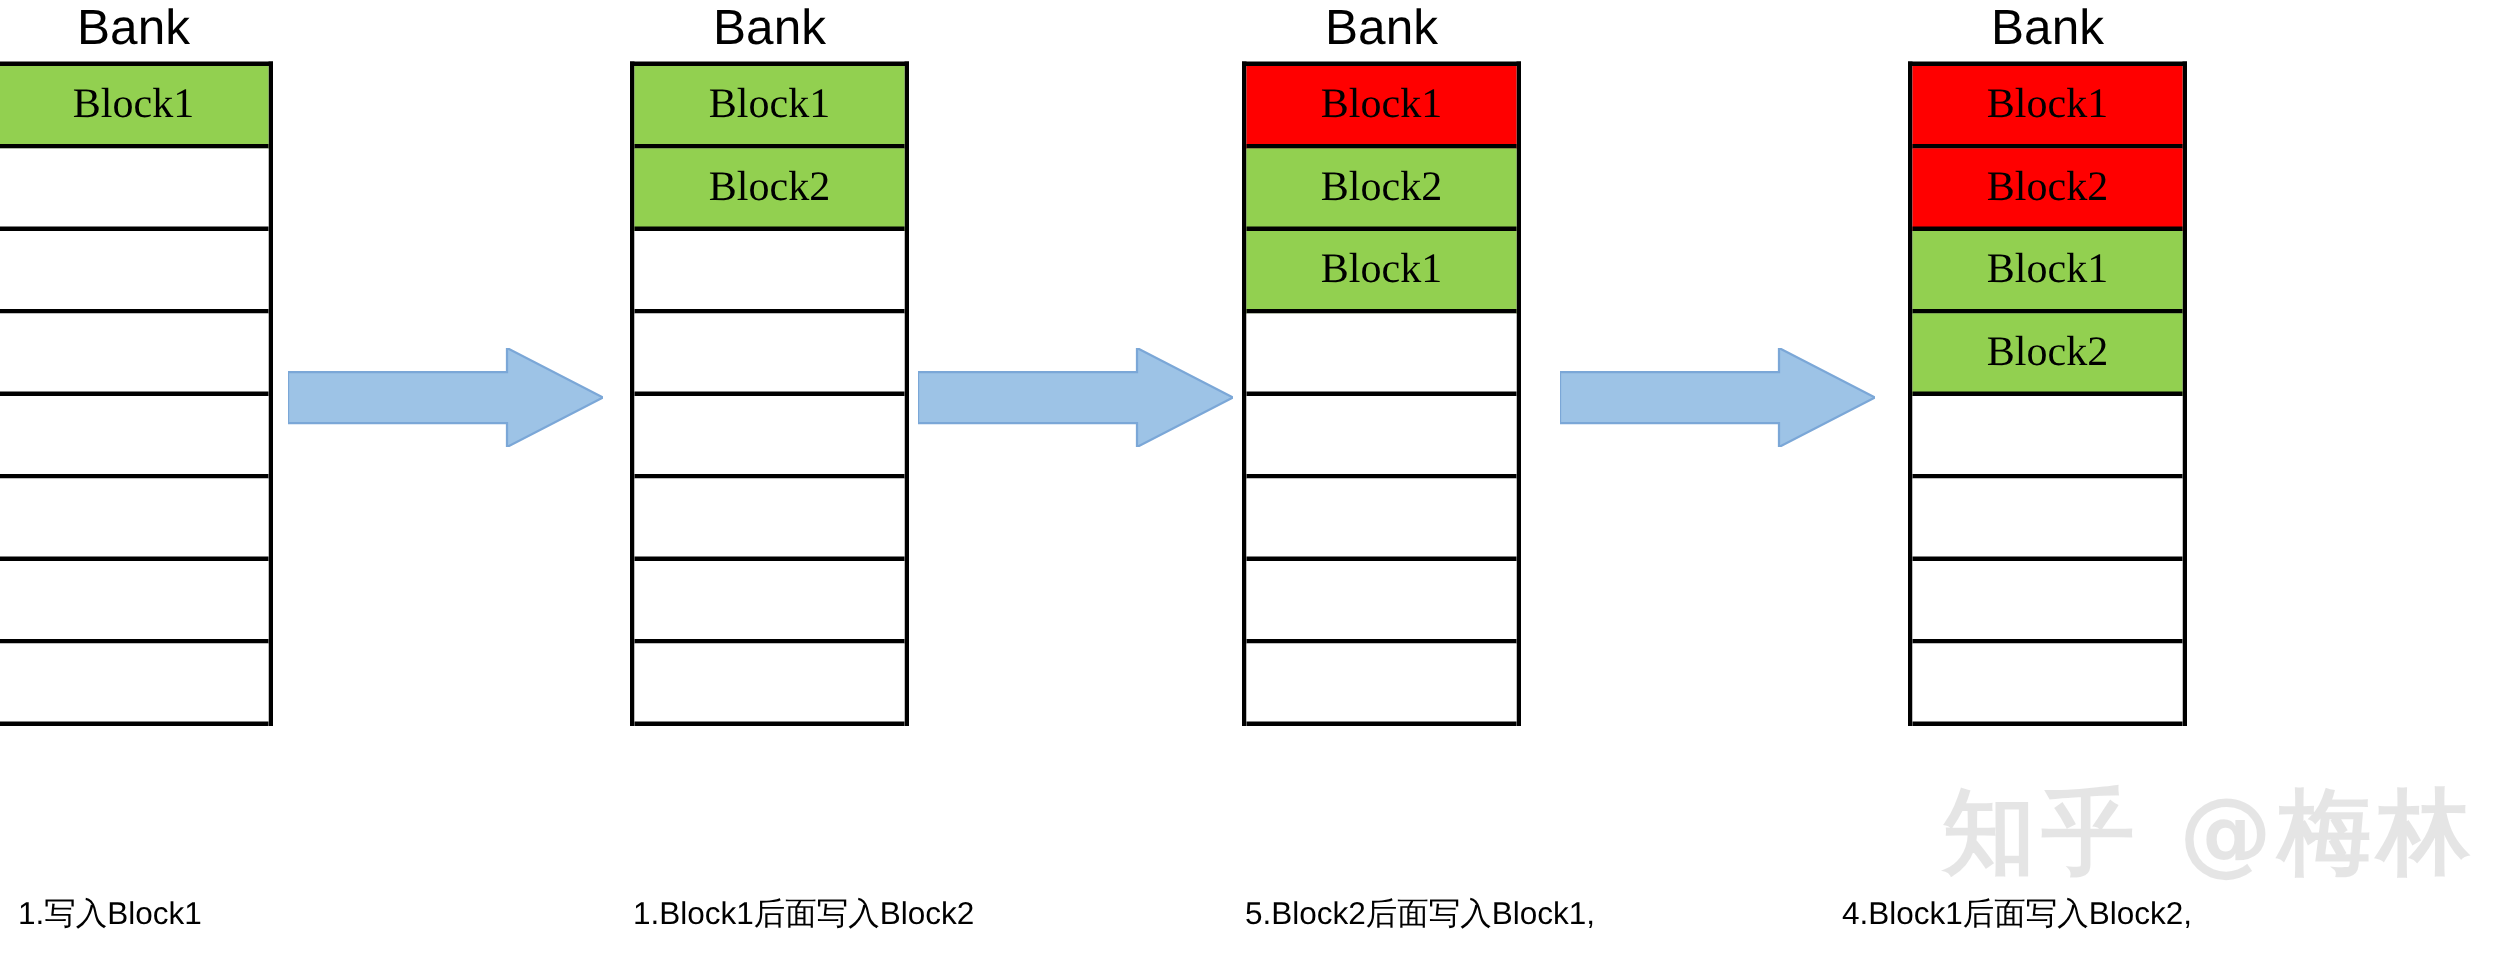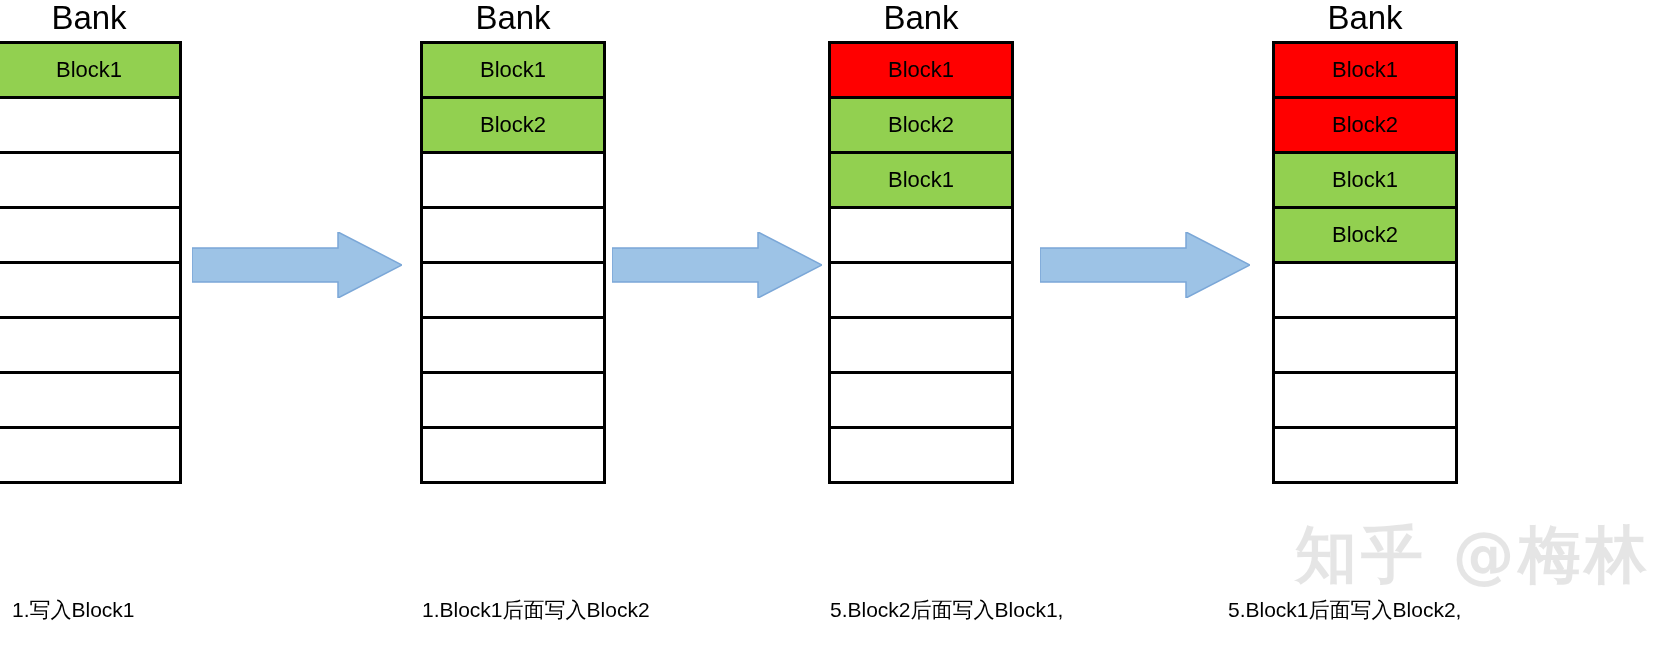--- a/index.html
+++ b/index.html
@@ -42,24 +42,25 @@
     border-bottom: none;
     background: #fff;
   }
   .cell {
     height: 55px;
     box-sizing: border-box;
     border-bottom: 3px solid #000;
     display: flex;
     align-items: center;
     justify-content: center;
-    font-size: 22px;
+    font-size: 28px;
     line-height: 30px;
     color: #000;
     background: #ffffff;
+    font-family: Liberation Serif, serif;
   }
   .cell.green { background: #92D050; }
   .cell.red   { background: #FF0000; }
   .cell.empty { color: transparent; }
 
   
   .arrow {
     position: absolute;
     width: 210px;
     height: 66px;
@@ -179,17 +180,17 @@
       <div class="cell empty"></div>
       <div class="cell empty"></div>
       <div class="cell empty"></div>
       <div class="cell empty"></div>
     </div>
   </div>
 
   <div class="watermark">知乎 @梅林</div>
 
   <div class="caption" style="left:1228px; top:535px;">
-    <div>5.Block1后面写入Block2,</div>
+    <div>4.Block1后面写入Block2,</div>
     
   </div>
 
 </div>
 
 </body></html>

